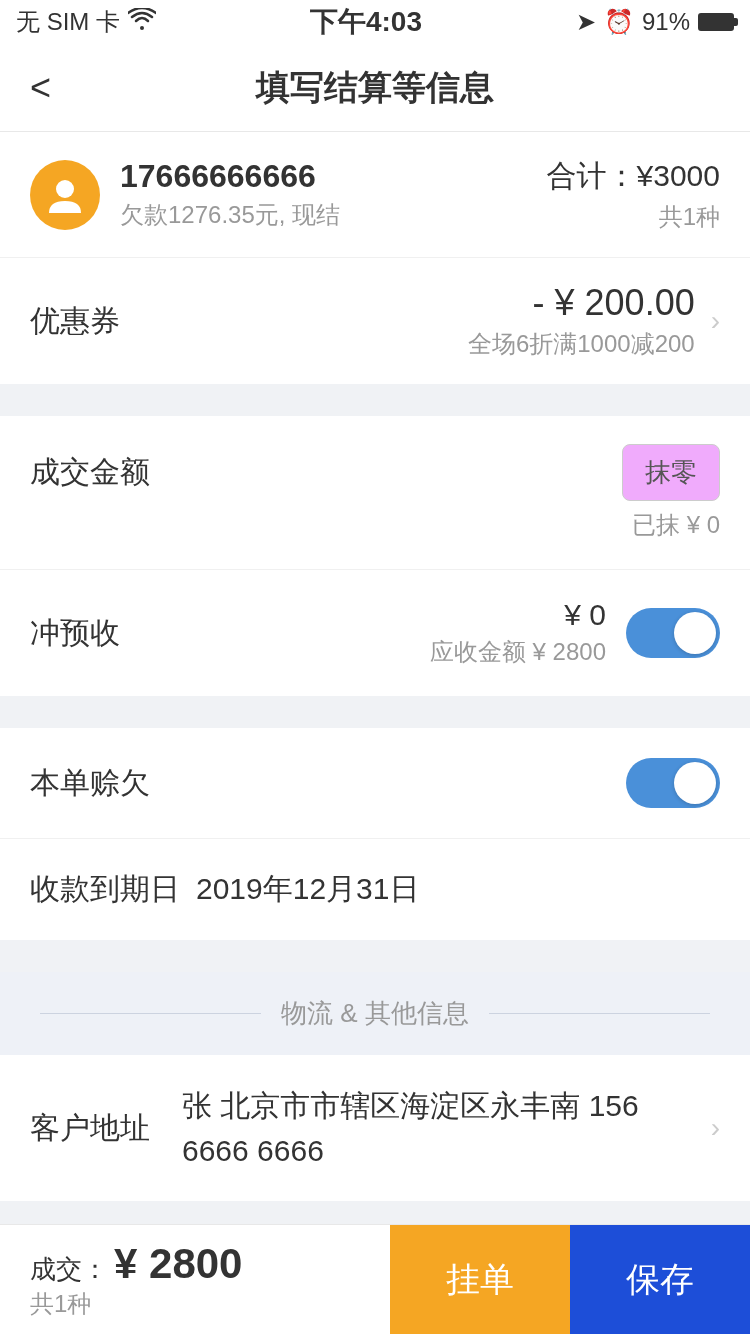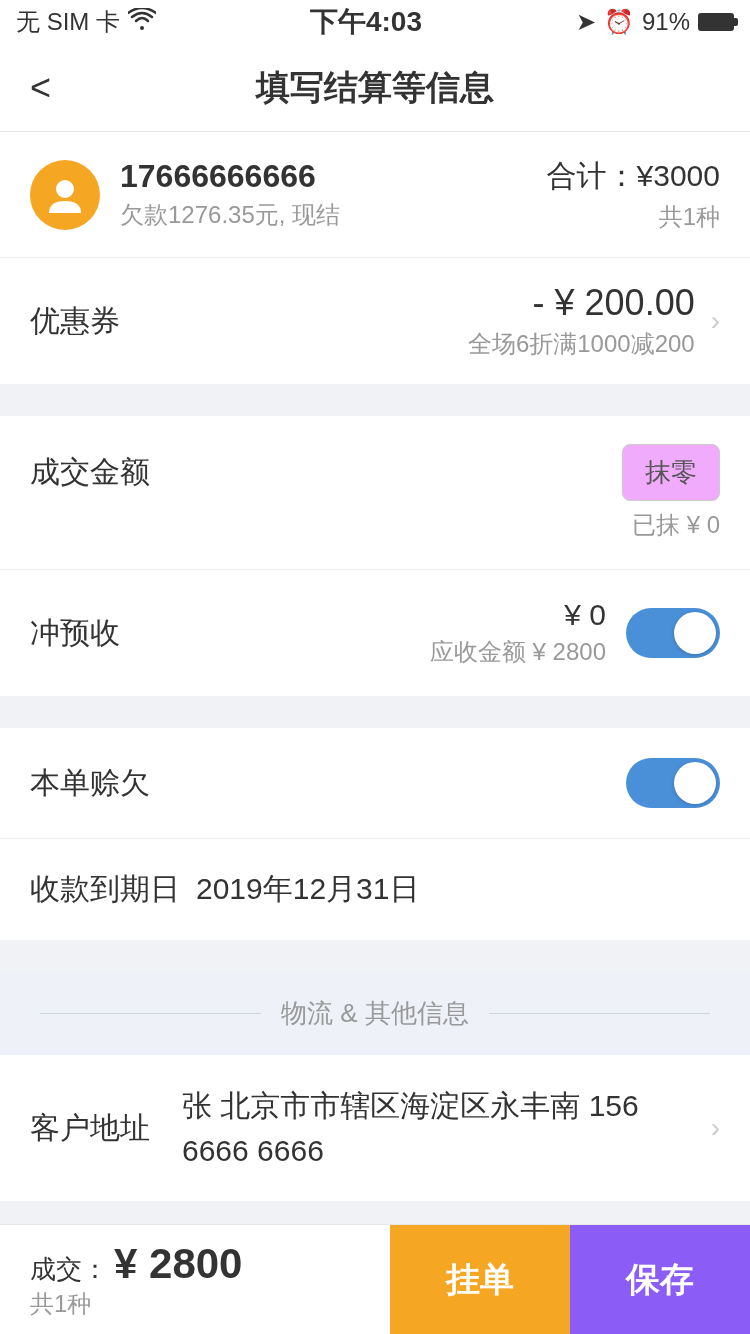--- a/index.html
+++ b/index.html
@@ -345,27 +345,27 @@
     .bottom-deal-label { font-size: 26px; color: #333; }
     .bottom-deal-amount { font-size: 42px; font-weight: 700; color: #333; }
     .bottom-deal-count { font-size: 24px; color: #999; }
     .bottom-btn {
       height: 110px;
       width: 180px;
       display: flex;
       align-items: center;
       justify-content: center;
       font-size: 34px;
-      font-weight: 700;
+      font-weight: 400;
       color: #fff;
       cursor: pointer;
       border: none;
     }
     .btn-hold { background: #f5a623; }
-    .btn-save { background: #8b5cf6; }
+    .btn-save { background: #1d4ed8; }
   </style>
 </head>
 <body>
 
 <div class="status-bar">
   <div class="status-left">
     <span>无 SIM 卡</span>
     <span>
       <svg width="28" height="22" viewBox="0 0 28 22">
         <path d="M14 18 a2 2 0 1 1 0 4 a2 2 0 0 1 0-4" fill="#333"></path>

